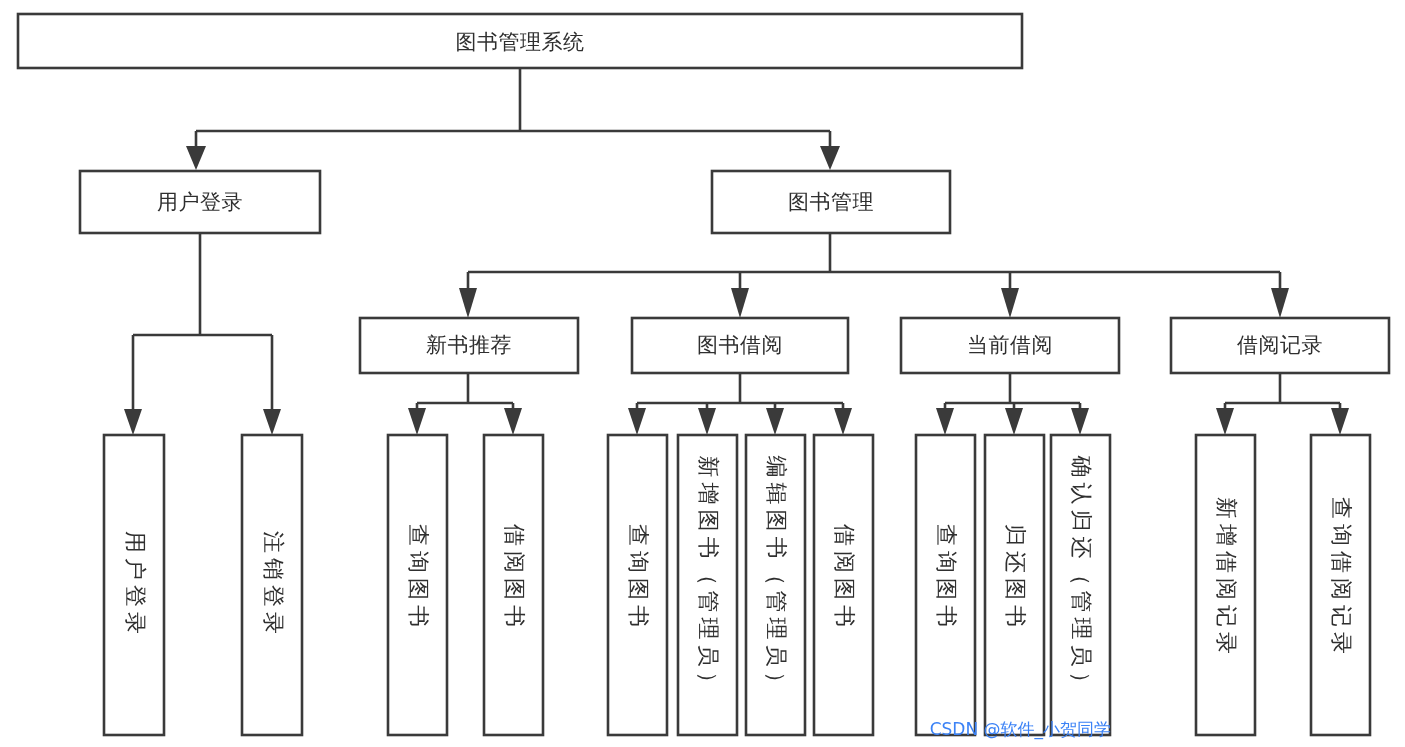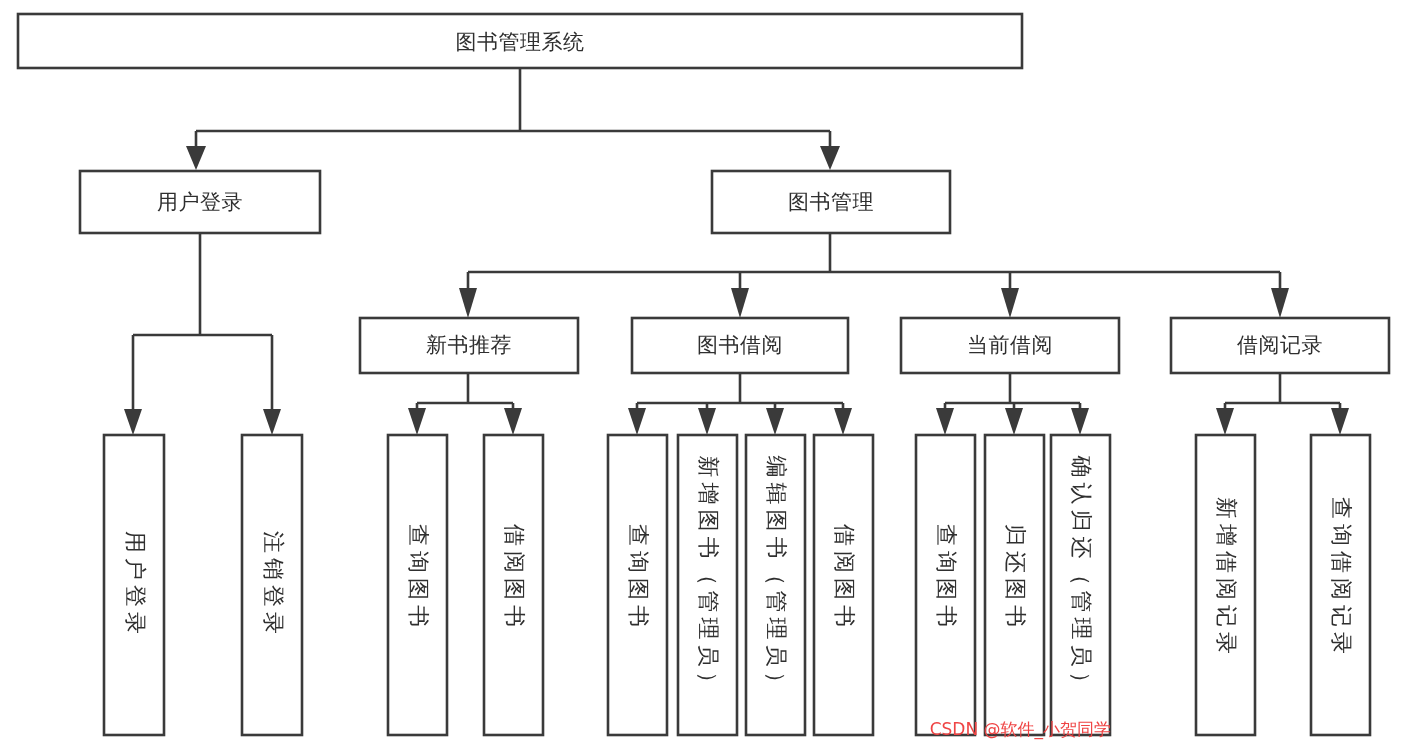--- a/index.html
+++ b/index.html
@@ -57,21 +57,21 @@
     text-anchor: middle;
     dominant-baseline: middle;
     letter-spacing: 5px;
   }
   .watermark {
     position: absolute;
     right: 12px;
     bottom: 6px;
     font-family: "DejaVu Sans", "Liberation Sans", sans-serif;
     font-size: 17px;
-    color: #ef4444;
+    color: #3b82f6;
     white-space: nowrap;
     pointer-events: none;
   }
 </style>
 </head>
 <body>
 
 <div id="diagram-root">
 
   <svg class="flow" viewBox="0 0 1405 747" xmlns="http://www.w3.org/2000/svg">

